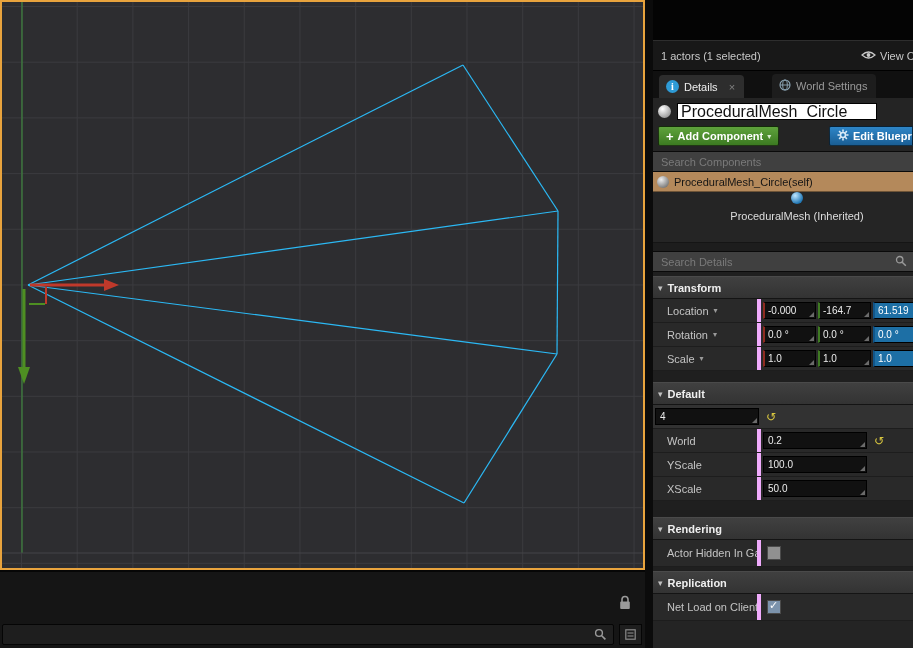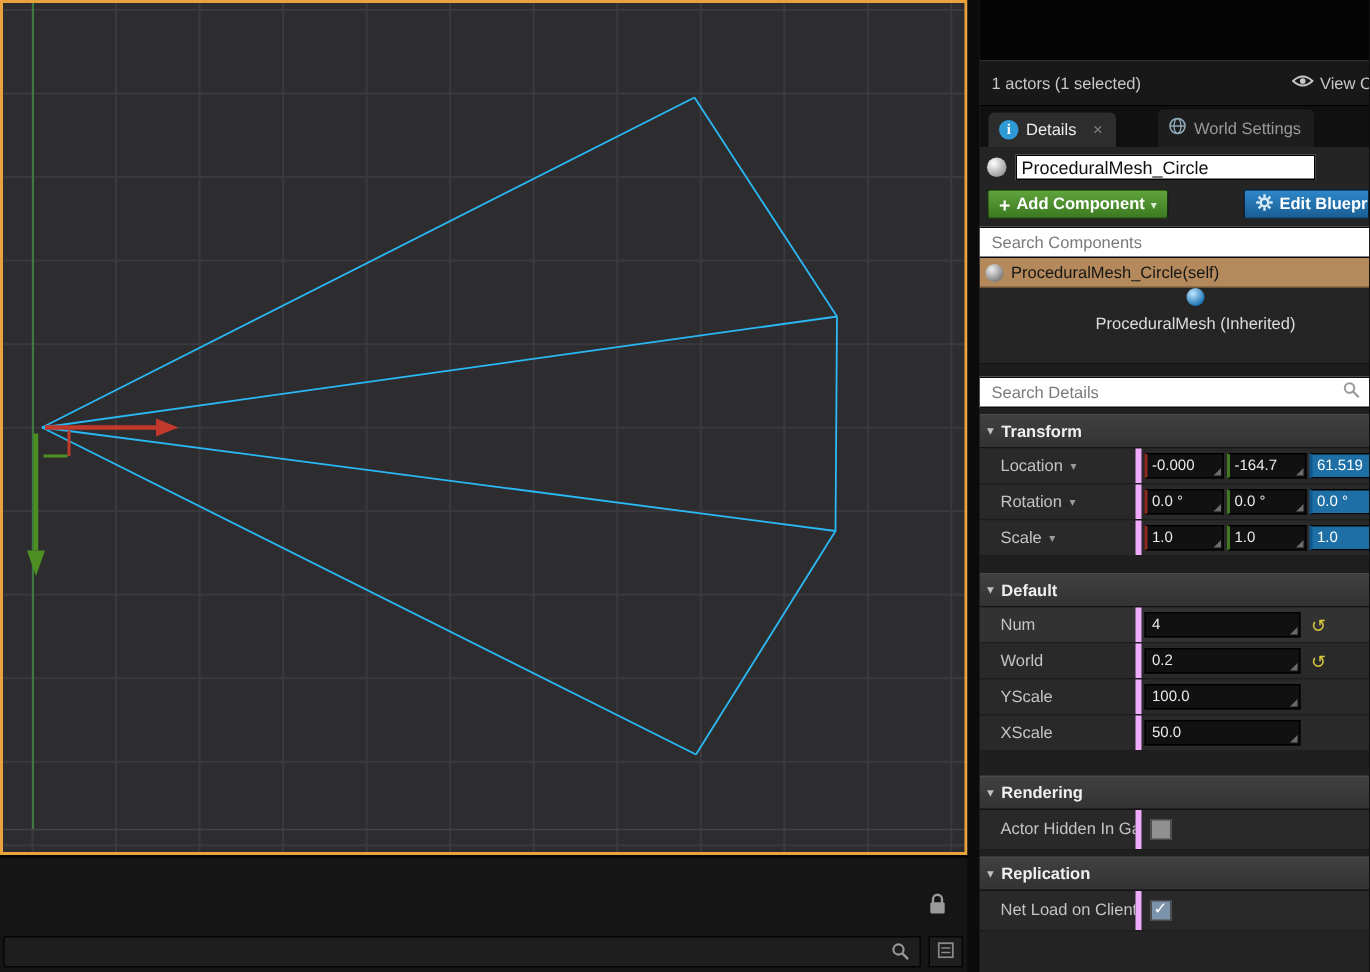--- a/index.html
+++ b/index.html
@@ -37,33 +37,33 @@
   .tabs-row{height:27px;background:#101010;display:flex;align-items:flex-end;padding-left:6px;}
   .tab{display:flex;align-items:center;gap:5px;padding:5px 9px 5px 7px;border-radius:4px 4px 0 0;white-space:nowrap;}
   .tab.active{background:#2d2d2d;color:#eee;}
   .tab.inactive{background:#1d1d1d;color:#9a9a9a;margin-left:28px;}
   .tab-close{color:#808080;margin-left:6px;}
   .info-badge{width:13px;height:13px;border-radius:50%;background:#2E9BD6;color:#fff;font-weight:bold;font-size:10px;
      display:flex;align-items:center;justify-content:center;font-family:"Liberation Serif","DejaVu Serif",serif;flex:0 0 auto;}
 
   .name-row{display:flex;align-items:center;gap:6px;padding:5px 36px 4px 5px;}
   .actor-dot{width:13px;height:13px;border-radius:50%;background:radial-gradient(circle at 35% 30%,#ffffff,#9a9a9a 75%);flex:0 0 auto;}
-  .name-input{flex:1;height:15px;background:#fff;border:1px solid #000;font-size:12px;padding:0 3px;color:#111;min-width:0;
+  .name-input{flex:1;height:15px;background:#fff;border:1px solid #000;font-size:16px;padding:0 3px;color:#111;min-width:0;
      font-family:"Liberation Sans","DejaVu Sans",sans-serif;}
 
   .btn-row{display:flex;align-items:center;padding:2px 0 5px 5px;}
   .btn{height:20px;display:flex;align-items:center;gap:4px;font-weight:bold;color:#fff;padding:0 7px;border-radius:2px;
      border:1px solid rgba(0,0,0,.65);box-sizing:border-box;white-space:nowrap;}
   .btn-add{background:linear-gradient(#5FA33C,#3C7A21);}
   .btn-add .plus{font-size:13px;}
   .btn-add .dd{font-size:8px;color:#d9ecd0;}
   .btn-edit{background:linear-gradient(#2E86C8,#1A5E94);margin-left:auto;flex:0 0 84px;width:84px;overflow:hidden;
      border-radius:2px 0 0 2px;padding-right:0;}
 
-  .search-box{height:19px;background:#ffffff;border-top:1px solid #0a0a0a;border-bottom:1px solid #0a0a0a;
+  .search-box{height:19px;background:#404040;border-top:1px solid #0a0a0a;border-bottom:1px solid #0a0a0a;
      display:flex;align-items:center;padding:0 6px;gap:4px;}
   .search-box input{flex:1;background:transparent;border:none;outline:none;color:#8a8a8a;font-size:11px;min-width:0;
      font-family:"Liberation Sans","DejaVu Sans",sans-serif;}
   .search-box input::placeholder{color:#7a7a7a;opacity:1;}
 
   .comp-self{height:19px;background:#B4895B;display:flex;align-items:center;gap:5px;padding-left:4px;color:#151515;
      border-bottom:1px solid #6e5437;text-align:center;}
   .sphere-gray{width:12px;height:12px;border-radius:50%;background:radial-gradient(circle at 35% 30%,#eee,#777 78%);flex:0 0 auto;}
   .comp-child{height:24px;display:flex;align-items:center;gap:6px;padding-left:28px;color:#ddd;background:#252525;flex-direction:column;}
   .sphere-blue{width:12px;height:12px;border-radius:50%;background:radial-gradient(circle at 35% 30%,#bfe6ff,#1F76B4 72%);flex:0 0 auto;}
@@ -298,23 +298,20 @@
     </div>
 
     <div class="section-gap"></div>
 
     <div class="cat">
       <span class="tri">▾</span>
       <span>Default</span>
     </div>
 
     <div class="prow hl">
-      <div class="plabel">
-        <span>Num</span>
-      </div>
       <div class="pvalue">
         <div class="sfield">4</div>
         <span class="reset">↺</span>
       </div>
     </div>
     <div class="prow">
       <div class="plabel">
         <span>World</span>
       </div>
       <div class="pvalue">

